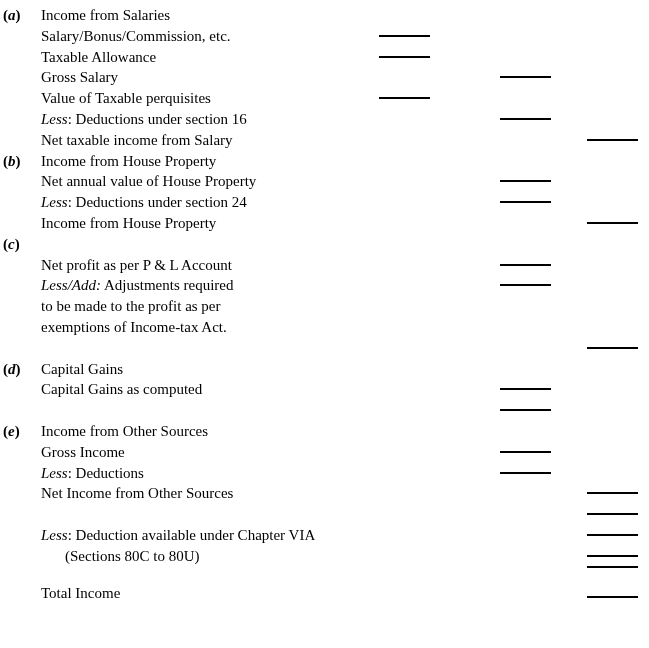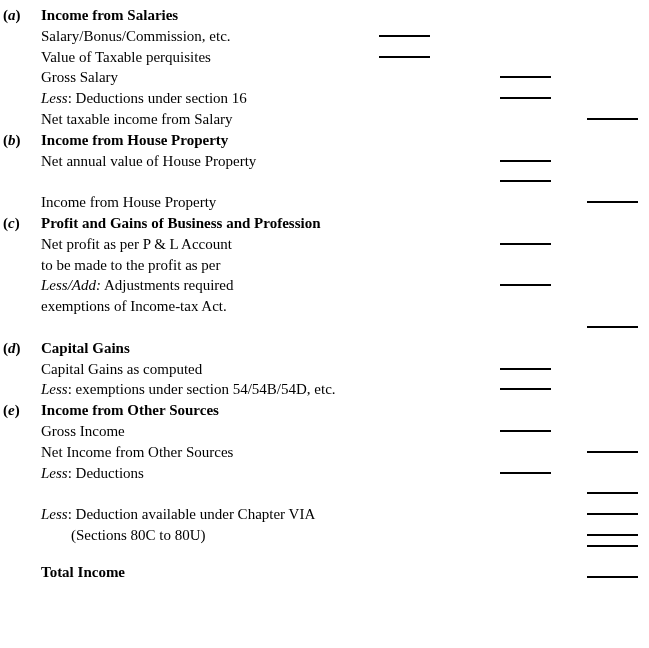--- a/index.html
+++ b/index.html
@@ -14,22 +14,22 @@
   }
   .row {
     position: relative; height: 20.8px; line-height: 20.8px;
     font-size: 15px; white-space: nowrap;
   }
   .row .label {
     position: absolute; left: 3px; top: 0;
     font-weight: bold;
   }
   .row .text { position: absolute; left: 41px; top: 0; }
-  .row.indent2 .text { left: 71px; }
-  .row.bold .text { font-weight: bold; }
+  .row.indent2 .text { left: 65px; }
+  .row.bold .text { font-weight: normal; }
   .it { font-style: italic; }
   .row.offset-down .text { top: 16px; }
   .dash {
     position: absolute; top: 9px; width: 51px; height: 0;
     border-top: 2.5px solid #000000;
   }
   .dash.col1 { left: 379px; }
   .dash.col2 { left: 500px; }
   .dash.col3 { left: 587px; }
   .dash.second { top: 20px; }
@@ -41,98 +41,101 @@
   <div id="rows">
       <div class="row bold">
         <span class="label"><span>(</span><span class="it">a</span><span>)</span></span>
         <span class="text"><span>Income from Salaries</span></span>
       </div>
       <div class="row">
         <span class="text"><span>Salary/Bonus/Commission, etc.</span></span>
         <div class="dash col1"></div>
       </div>
       <div class="row">
-        <span class="text"><span>Value of Taxable perquisites</span></span>
+        <span class="text"><span>Taxable Allowance</span></span>
         <div class="dash col1"></div>
       </div>
       <div class="row">
         <span class="text"><span>Gross Salary</span></span>
         <div class="dash col2"></div>
+      </div>
+      <div class="row">
+        <span class="text"><span>Value of Taxable perquisites</span></span>
+        <div class="dash col1"></div>
       </div>
       <div class="row">
         <span class="text"><span class="it">Less</span><span>: Deductions under section 16</span></span>
         <div class="dash col2"></div>
       </div>
       <div class="row">
         <span class="text"><span>Net taxable income from Salary</span></span>
         <div class="dash col3"></div>
       </div>
       <div class="row bold">
         <span class="label"><span>(</span><span class="it">b</span><span>)</span></span>
         <span class="text"><span>Income from House Property</span></span>
       </div>
       <div class="row">
         <span class="text"><span>Net annual value of House Property</span></span>
         <div class="dash col2"></div>
       </div>
       <div class="row">
+        <span class="text"><span class="it">Less</span><span>: Deductions under section 24</span></span>
         <div class="dash col2"></div>
       </div>
       <div class="row">
         <span class="text"><span>Income from House Property</span></span>
         <div class="dash col3"></div>
       </div>
       <div class="row bold">
         <span class="label"><span>(</span><span class="it">c</span><span>)</span></span>
-        <span class="text"><span>Profit and Gains of Business and Profession</span></span>
       </div>
       <div class="row">
         <span class="text"><span>Net profit as per P &amp; L Account</span></span>
         <div class="dash col2"></div>
       </div>
       <div class="row">
-        <span class="text"><span>to be made to the profit as per</span></span>
+        <span class="text"><span class="it">Less/Add:</span><span> Adjustments required</span></span>
+        <div class="dash col2"></div>
       </div>
       <div class="row">
-        <span class="text"><span class="it">Less/Add:</span><span> Adjustments required</span></span>
-        <div class="dash col2"></div>
+        <span class="text"><span>to be made to the profit as per</span></span>
       </div>
       <div class="row">
         <span class="text"><span>exemptions of Income-tax Act.</span></span>
       </div>
       <div class="row">
         <div class="dash col3"></div>
       </div>
       <div class="row bold">
         <span class="label"><span>(</span><span class="it">d</span><span>)</span></span>
         <span class="text"><span>Capital Gains</span></span>
       </div>
       <div class="row">
         <span class="text"><span>Capital Gains as computed</span></span>
         <div class="dash col2"></div>
       </div>
       <div class="row">
-        <span class="text"><span class="it">Less</span><span>: exemptions under section 54/54B/54D, etc.</span></span>
         <div class="dash col2"></div>
       </div>
       <div class="row bold">
         <span class="label"><span>(</span><span class="it">e</span><span>)</span></span>
         <span class="text"><span>Income from Other Sources</span></span>
       </div>
       <div class="row">
         <span class="text"><span>Gross Income</span></span>
         <div class="dash col2"></div>
       </div>
       <div class="row">
+        <span class="text"><span class="it">Less</span><span>: Deductions</span></span>
+        <div class="dash col2"></div>
+      </div>
+      <div class="row">
         <span class="text"><span>Net Income from Other Sources</span></span>
         <div class="dash col3"></div>
-      </div>
-      <div class="row">
-        <span class="text"><span class="it">Less</span><span>: Deductions</span></span>
-        <div class="dash col2"></div>
       </div>
       <div class="row">
         <div class="dash col3"></div>
       </div>
       <div class="row">
         <span class="text"><span class="it">Less</span><span>: Deduction available under Chapter VIA</span></span>
         <div class="dash col3"></div>
       </div>
       <div class="row indent2">
         <span class="text"><span>(Sections 80C to 80U)</span></span>

